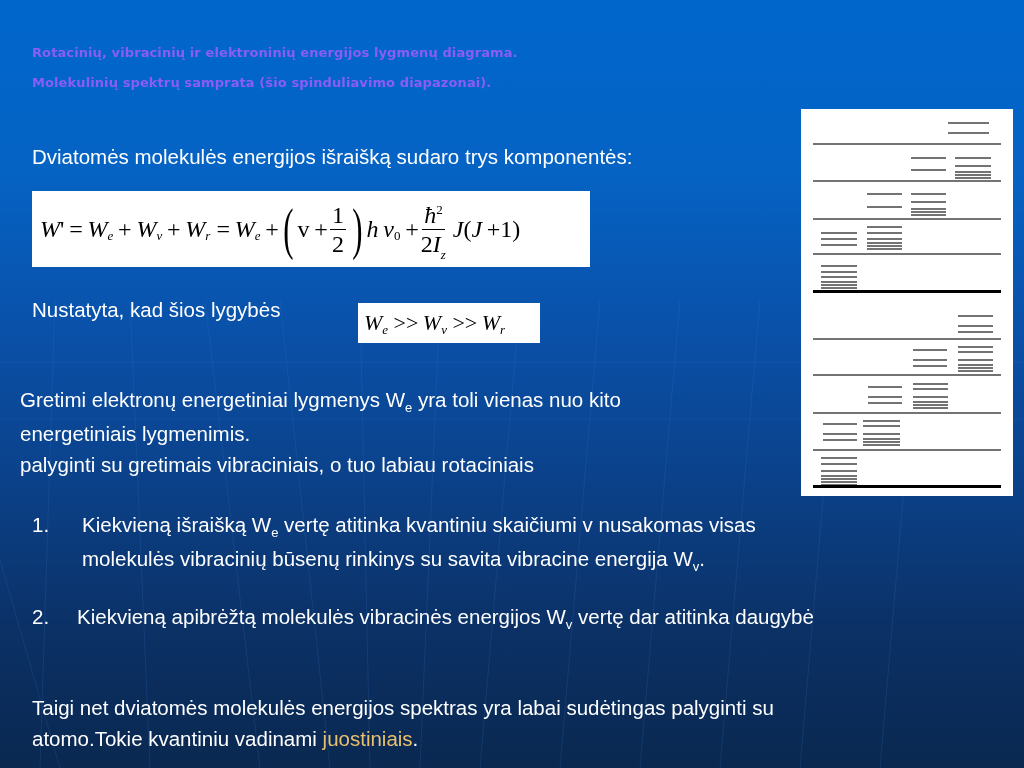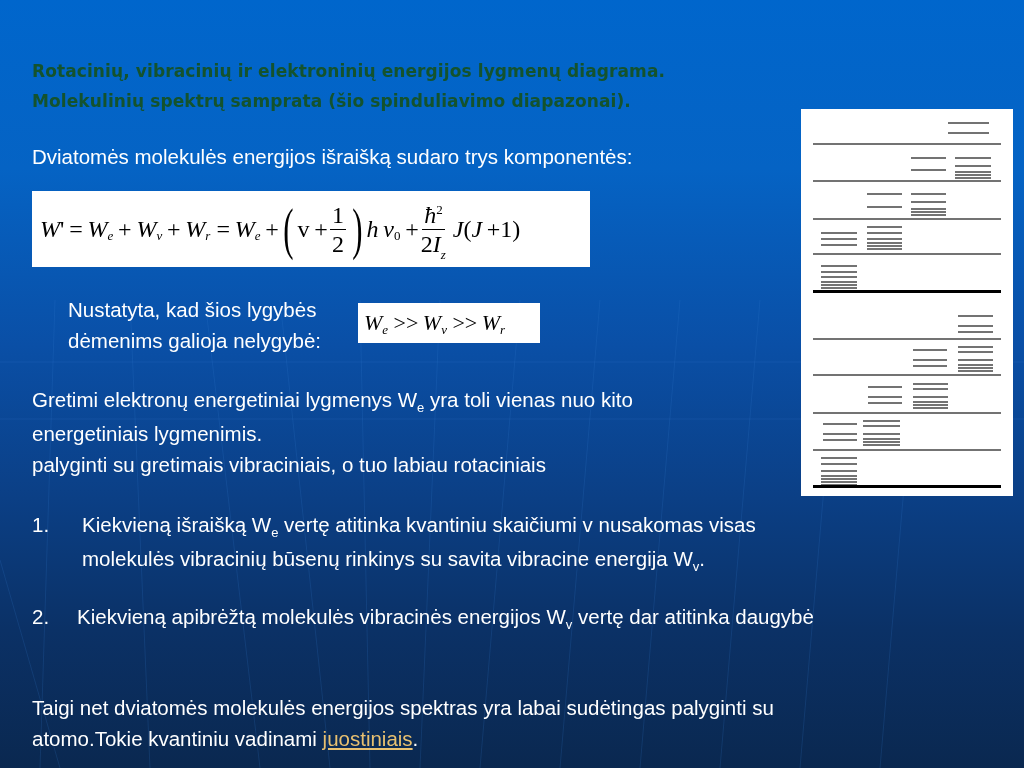--- a/index.html
+++ b/index.html
@@ -4,23 +4,23 @@
 <style>
   html, body { margin: 0; padding: 0; }
   body {
     width: 1024px; height: 768px; overflow: hidden; position: relative;
     background: linear-gradient(180deg, #0066CC 0%, #0563C4 22%, #0A4FA6 45%, #0B3F85 65%, #0B3166 82%, #0A2850 100%);
     font-family: "Liberation Sans", sans-serif;
     color: #FFFFFF;
   }
   .bg-lines { position: absolute; left: 0; top: 0; width: 1024px; height: 768px; pointer-events: none; }
   .slide-title {
-    position: absolute; left: 32px; top: 56px; width: 960px;
+    position: absolute; left: 32px; top: 38px; width: 960px;
     font-family: "DejaVu Sans", sans-serif; font-weight: bold;
-    font-size: 17px; line-height: 30px; color: #14532d; letter-spacing: 0.1px;
+    font-size: 13px; line-height: 30px; color: #8b5cf6; letter-spacing: 0.1px;
   }
   .text {
     position: absolute; font-size: 20.5px; line-height: 31px; color: #FFFFFF;
   }
   .sub { font-size: 13px; position: relative; top: 5px; }
   .formula-box {
     position: absolute; background: #FFFFFF; color: #000;
     font-family: "Liberation Serif", serif;
     display: flex; align-items: center; box-sizing: border-box;
   }
@@ -29,21 +29,21 @@
   .fm i { font-style: italic; }
   .fm .s { font-size: 13px; font-style: italic; position: relative; top: 7px; }
   .frac { display: inline-flex; flex-direction: column; align-items: center; vertical-align: middle; margin: 0 2px; }
   .frac .num { border-bottom: 1px solid #000; padding: 0 2px; line-height: 28px; }
   .frac .den { line-height: 28px; }
   .paren { font-size: 56px; font-weight: 100; line-height: 56px; transform: scaleX(0.55); display: inline-block; }
   .diagram {
     position: absolute; left: 801px; top: 109px; width: 212px; height: 387px; background: #FFFFFF;
   }
   .list-num { position: absolute; font-size: 20.5px; line-height: 31px; }
-  .link { color: #E8C070; text-decoration: underline; }
+  .link { color: #E8C070; }
 </style>
 </head>
 <body>
 
 <svg class="bg-lines" viewBox="0 0 1024 768">
   <g stroke="#3A7FD0" stroke-opacity="0.18" stroke-width="1" fill="none">
     <line x1="0" y1="362" x2="1024" y2="362"></line>
     <line x1="0" y1="419" x2="1024" y2="419"></line>
     <line x1="55" y1="300" x2="40" y2="768"></line>
     <line x1="130" y1="300" x2="150" y2="768"></line>
@@ -71,30 +71,29 @@
 <div class="formula-box formula-main fm">
   <i>W</i>' = <i>W</i><span class="s">e</span> + <i>W</i><span class="s">v</span> + <i>W</i><span class="s">r</span>&nbsp;= <i>W</i><span class="s">e</span> +<span class="paren">(</span>v +<span class="frac">
       <span class="num">1</span>
       <span class="den">2</span>
     </span><span class="paren">)</span><i>h</i> <i>ν</i><span class="s" style="font-style:normal">0</span> +<span class="frac">
       <span class="num"><i>ħ</i><sup style="font-size:13px">2</sup></span>
       <span class="den">2<i>I</i><span class="s">z</span></span>
     </span> <i>J</i>(<i>J</i> +1)
 </div>
 
-<div class="text" style="left:32px; top:294px;margin-left:36px;">
+<div class="text" style="left:32px; top:294px;">
   <div>Nustatyta, kad šios lygybės</div>
-  <div>dėmenims galioja nelygybė:</div>
 </div>
 
 <div class="formula-box formula-ineq fm">
   <i>W</i><span class="s">e</span>&nbsp;<span>&gt;&gt;</span> <i>W</i><span class="s">v</span>&nbsp;<span>&gt;&gt;</span> <i>W</i><span class="s">r</span>
 </div>
 
-<div class="text" style="left:32px; top:384px; width:770px;">
+<div class="text" style="left:20px; top:384px; width:770px;">
   <div><span>Gretimi elektronų energetiniai lygmenys W</span><span class="sub">e</span><span> yra toli vienas nuo kito</span></div>
   <div>energetiniais lygmenimis.</div>
   <div>palyginti su gretimais vibraciniais, o tuo labiau rotaciniais</div>
 </div>
 
 <div class="diagram">
   <svg width="212" height="387" viewBox="0 0 212 387">
     <g stroke="#444" stroke-width="1.3">
 
       <line x1="147" y1="14" x2="188" y2="14"></line>

